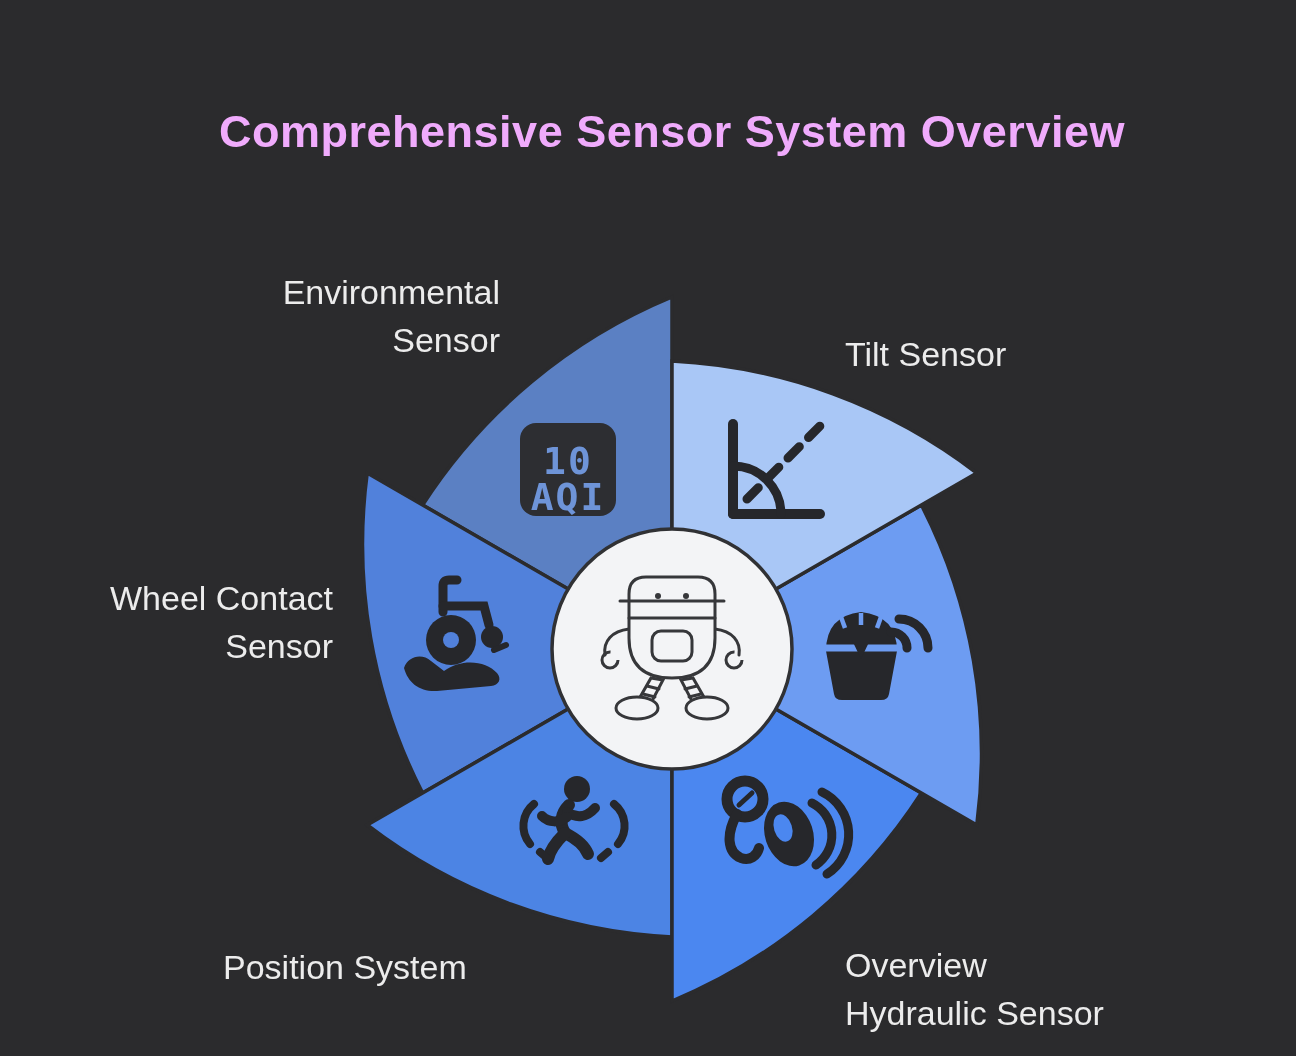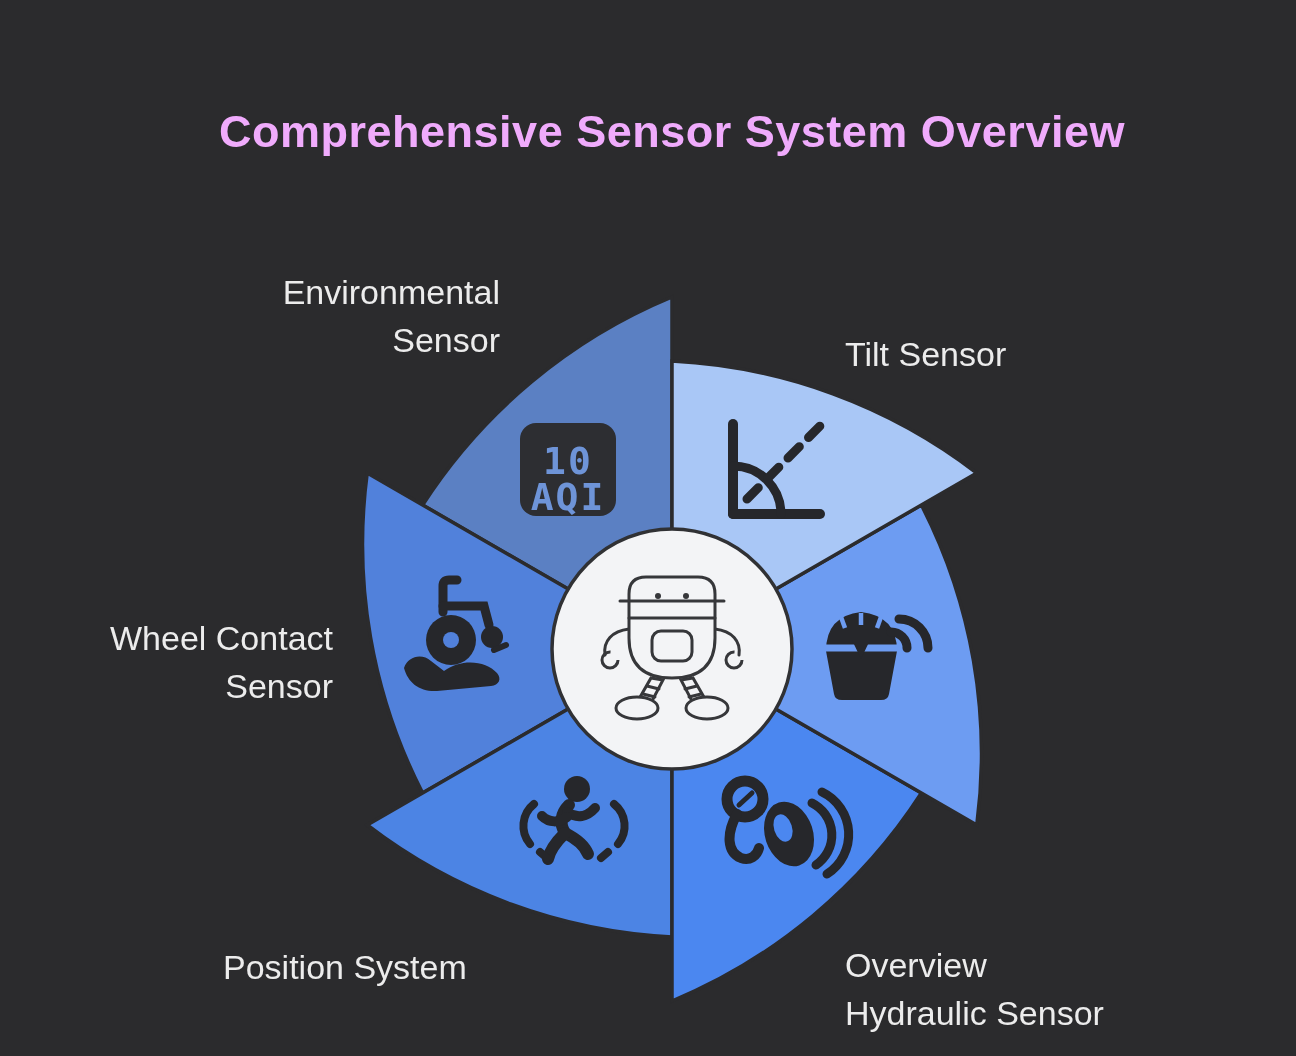--- a/index.html
+++ b/index.html
@@ -152,18 +152,18 @@
 
   <div class="seg-label" style="left:845px;top:941px;">
     <div>Overview</div>
     <div>Hydraulic Sensor</div>
   </div>
 
   <div class="seg-label" style="left:223px;top:943px;">
     <div>Position System</div>
   </div>
 
-  <div class="seg-label align-right" style="right:963px;top:614px;margin-left:42px;">
+  <div class="seg-label align-right" style="right:963px;top:574px;margin-left:42px;">
     <div>Wheel Contact</div>
     <div>Sensor</div>
   </div>
 
 </div>
 
 </body></html>

